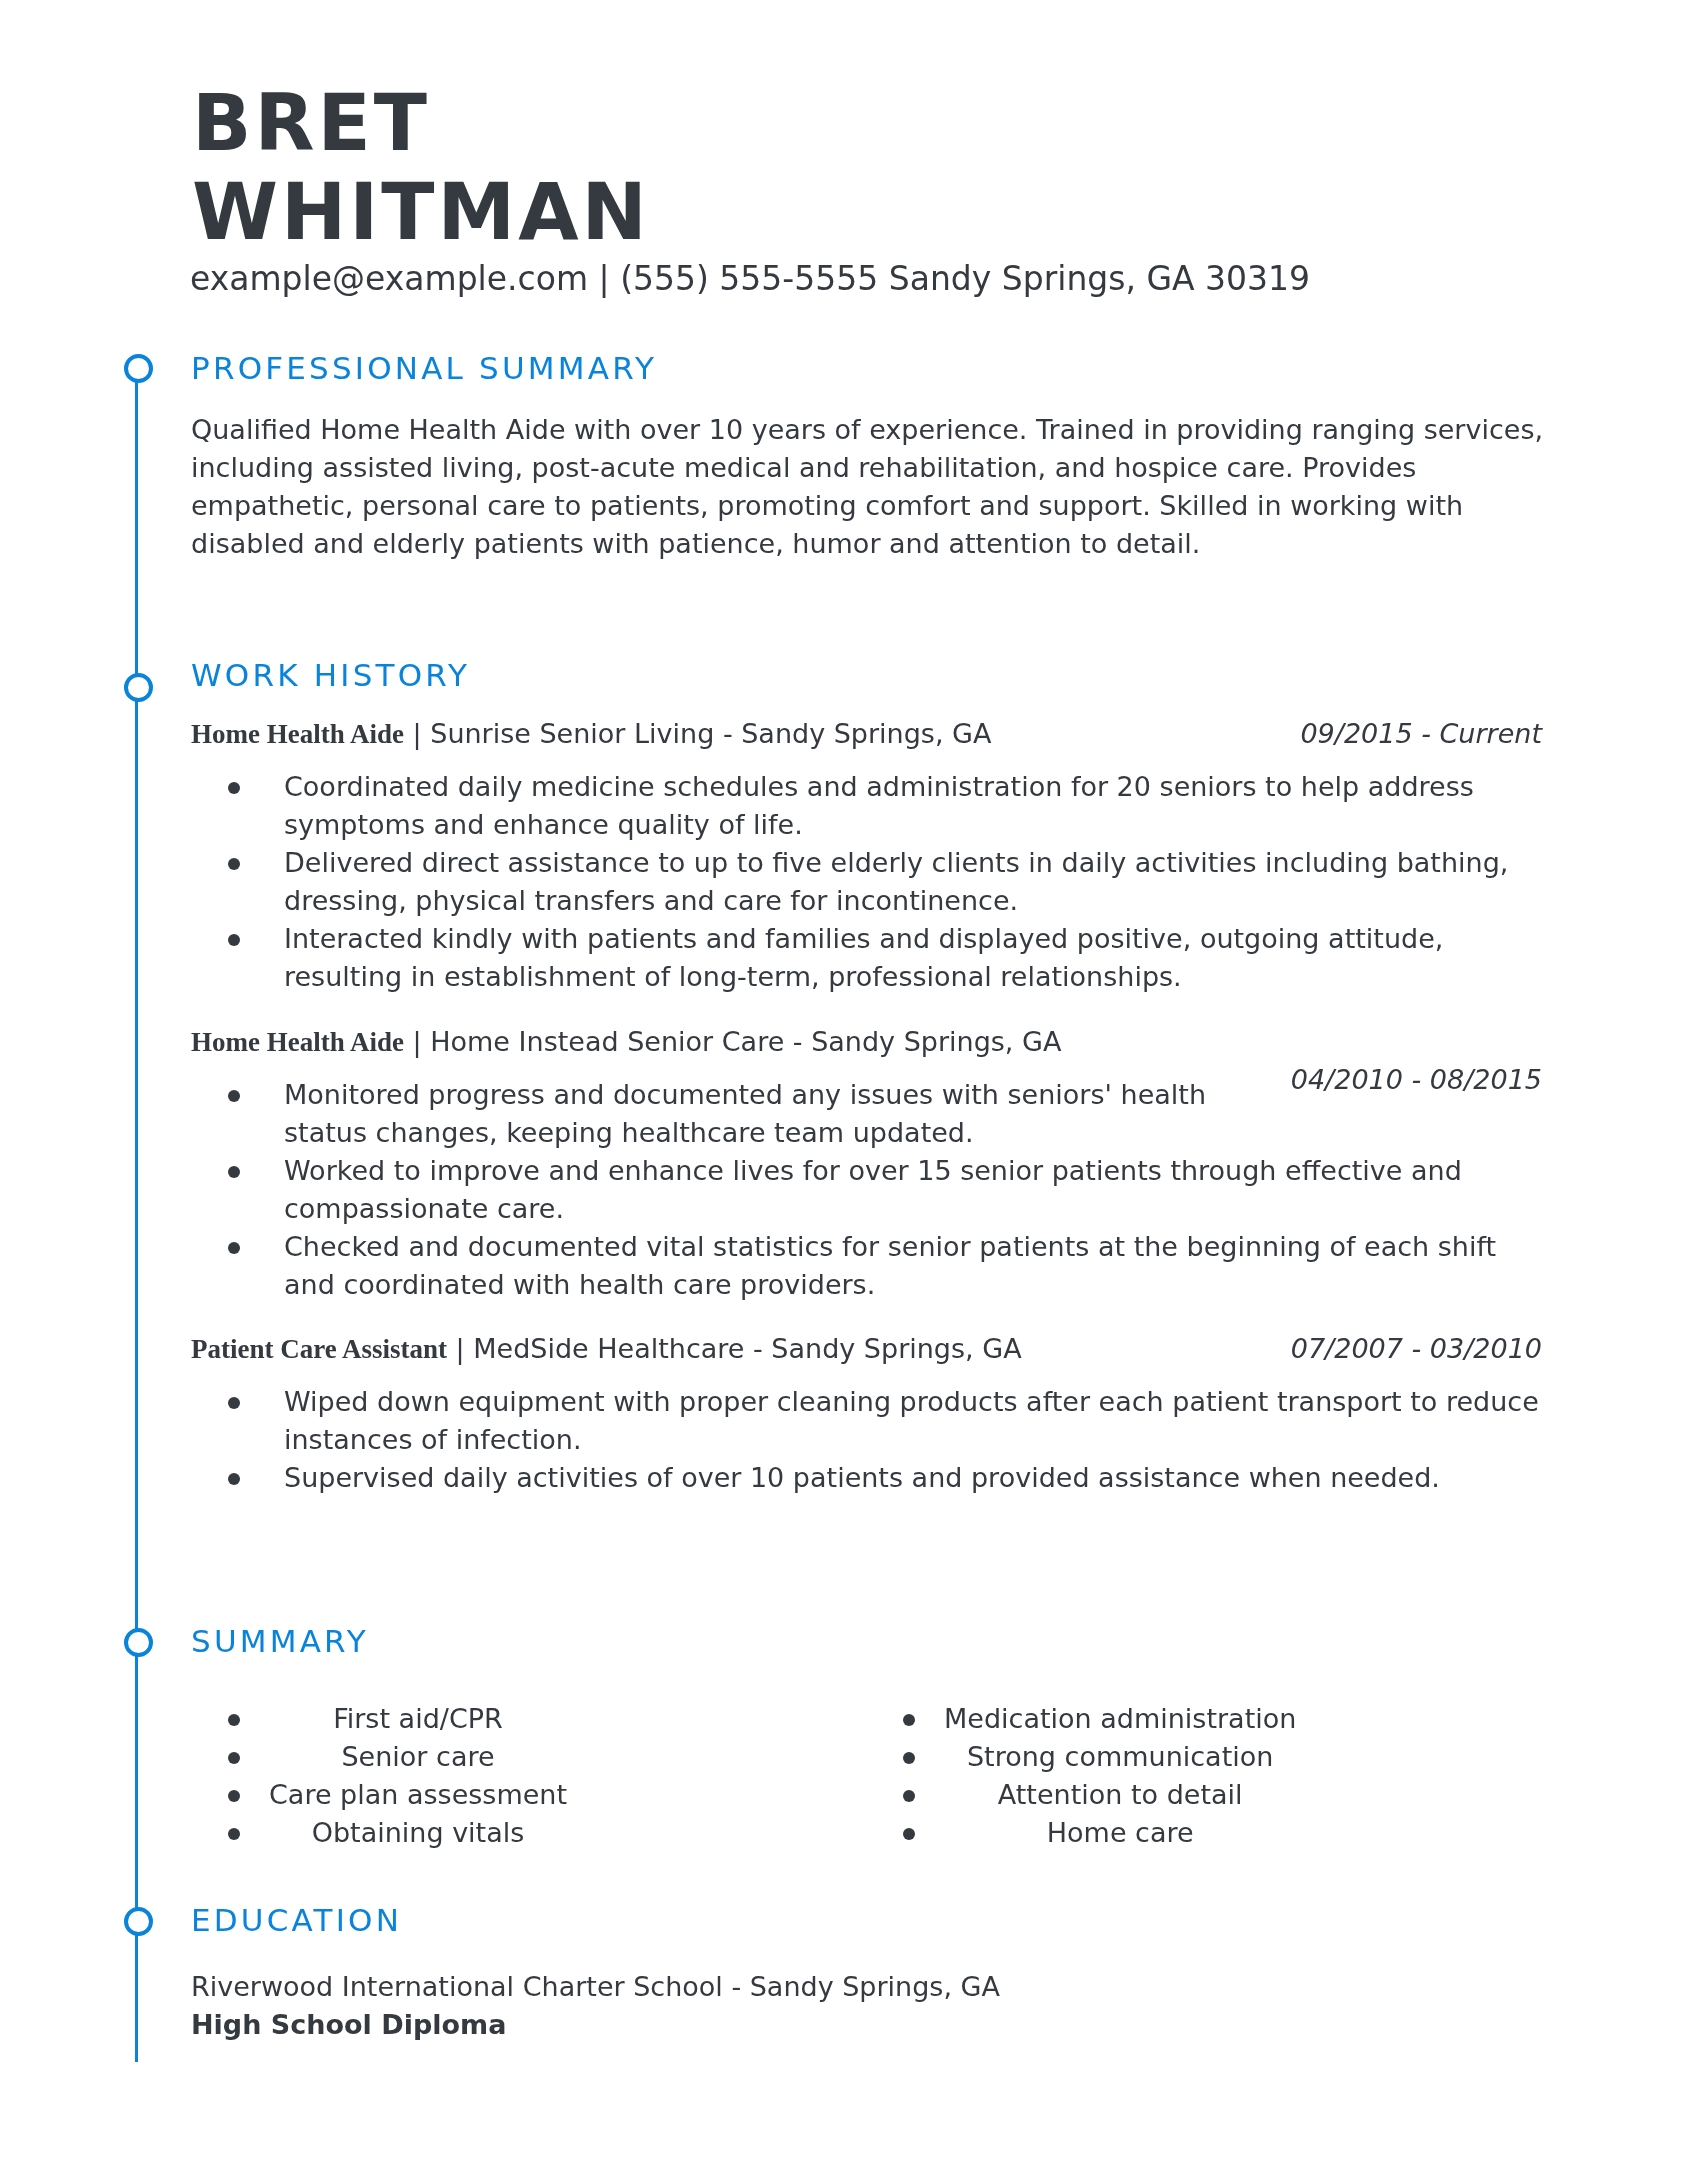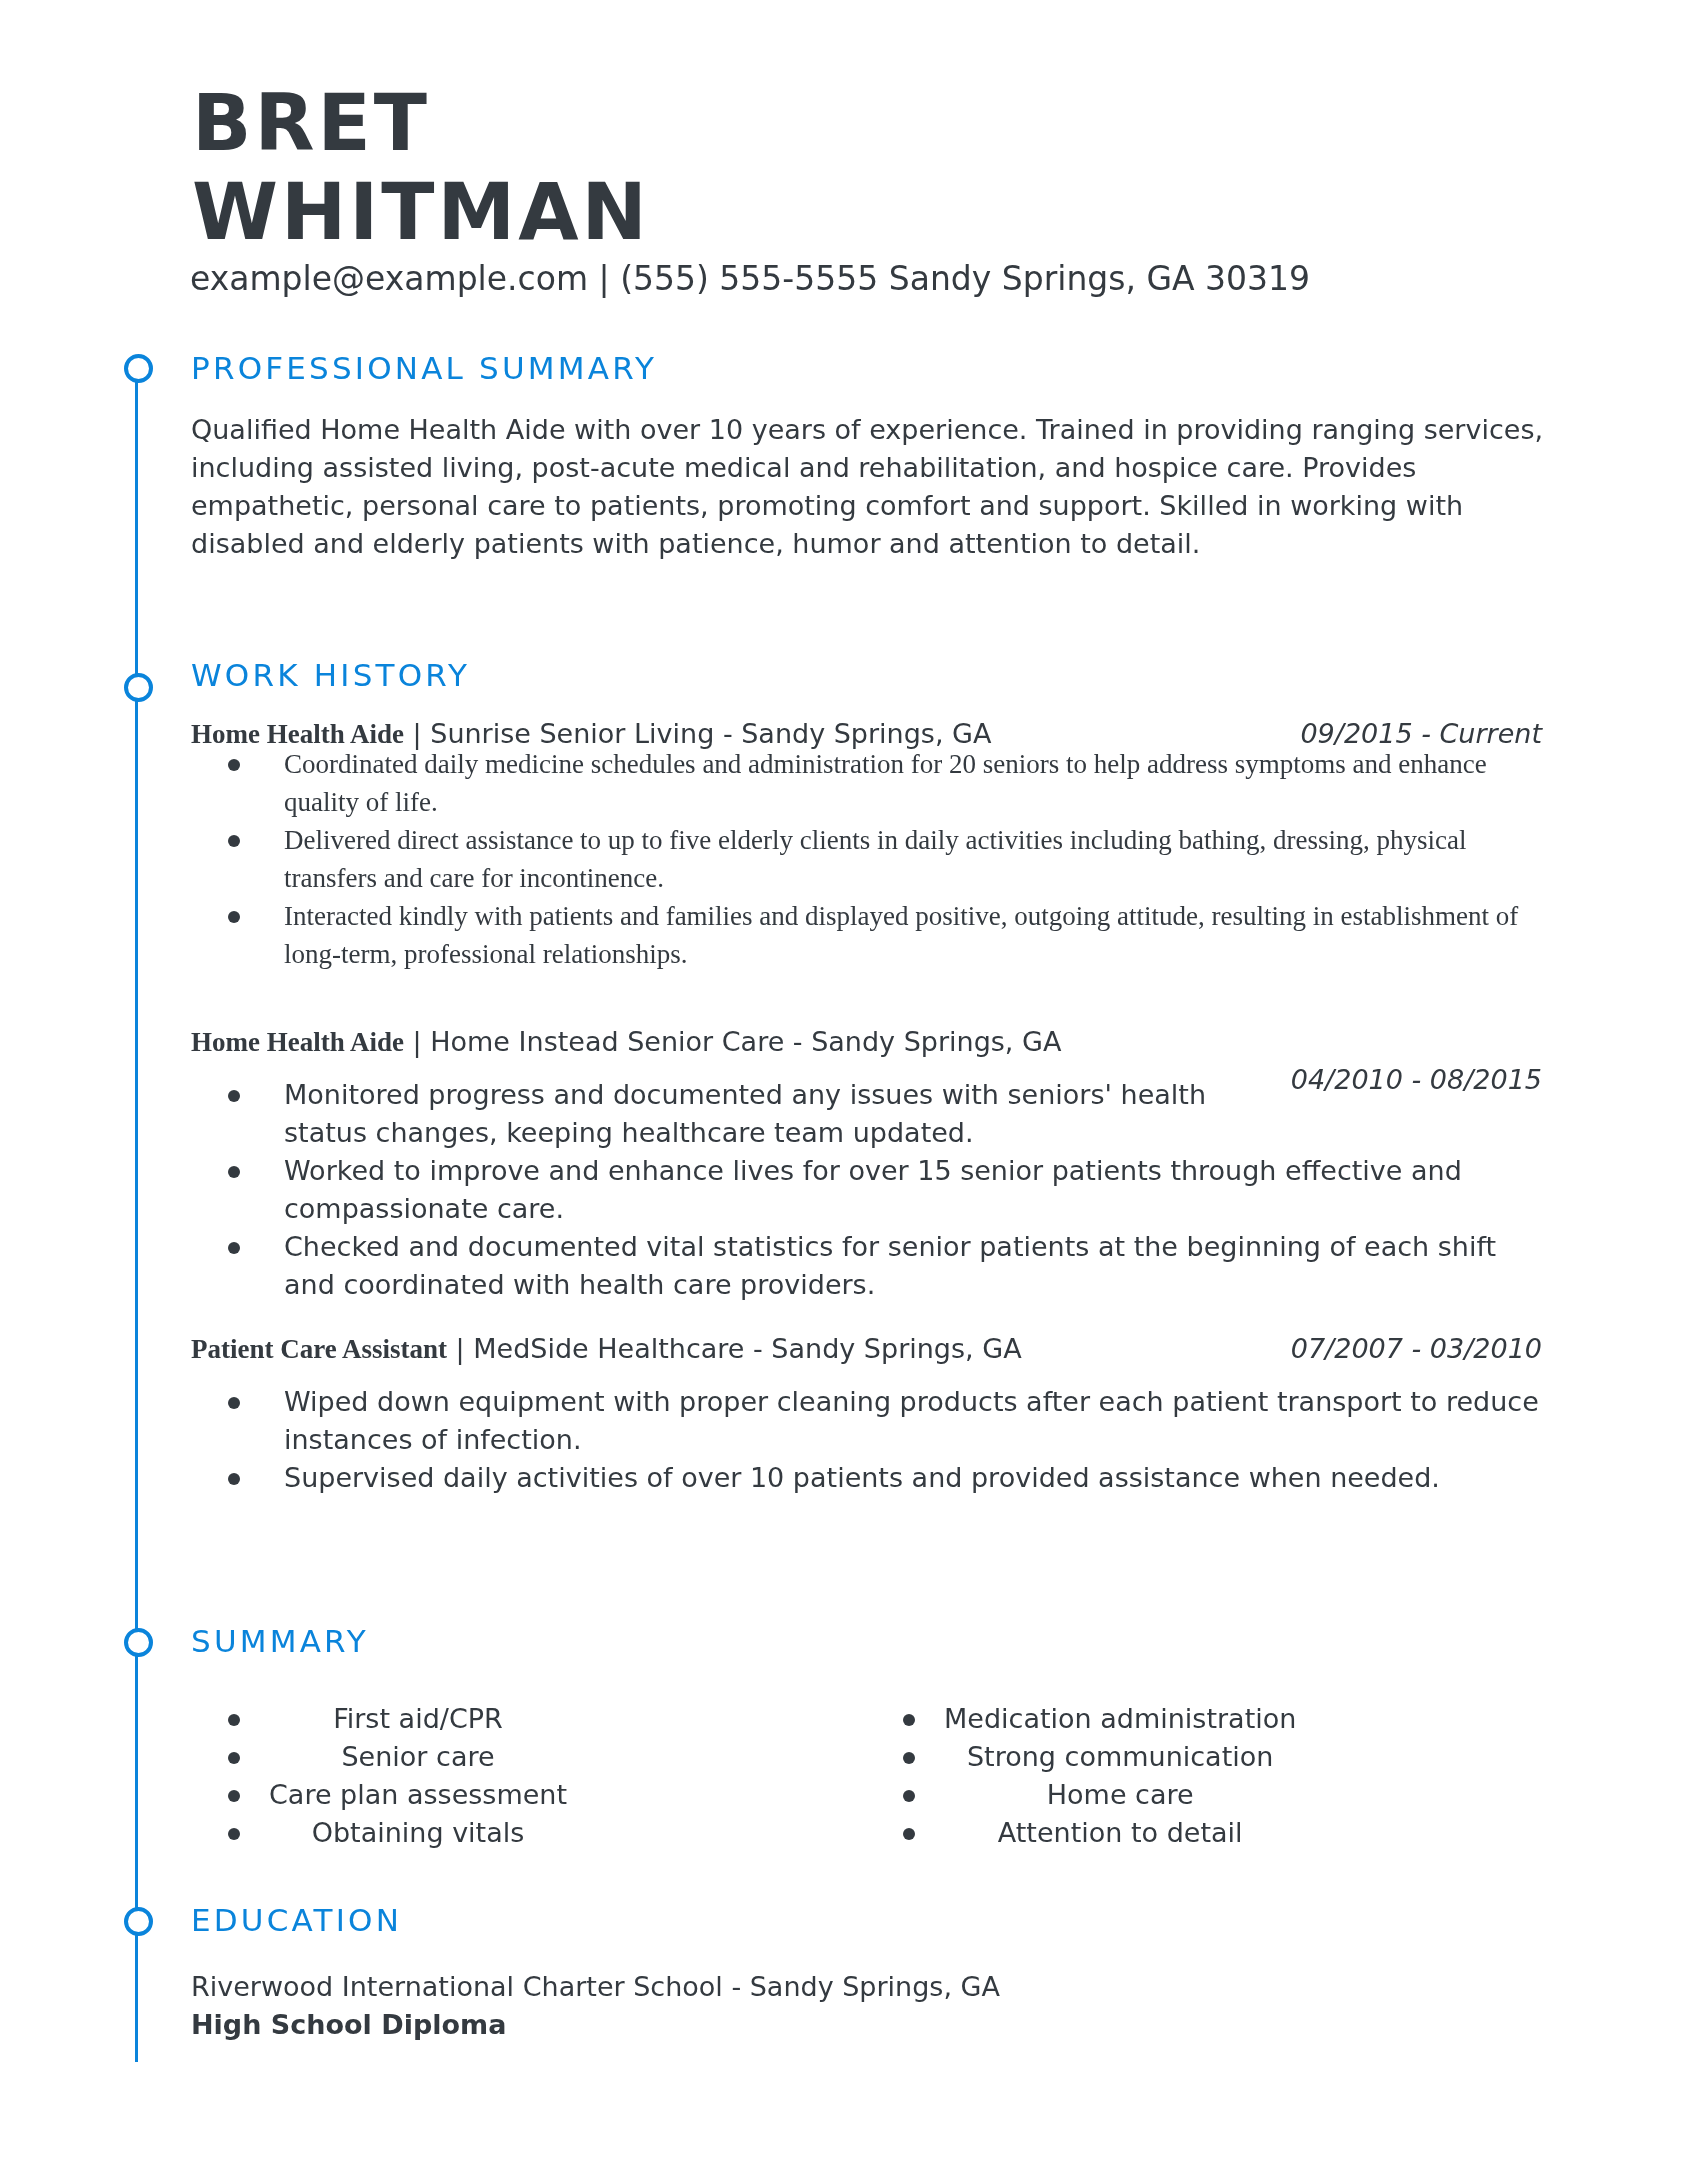--- a/index.html
+++ b/index.html
@@ -41,21 +41,21 @@
 
 <div class="heading" style="top:348px;">PROFESSIONAL SUMMARY</div>
 <div class="para" style="top:411px;">Qualified Home Health Aide with over 10 years of experience. Trained in providing ranging services, including assisted living, post-acute medical and rehabilitation, and hospice care. Provides empathetic, personal care to patients, promoting comfort and support. Skilled in working with disabled and elderly patients with patience, humor and attention to detail.</div>
 
 <div class="heading" style="top:655px;">WORK HISTORY</div>
 
 <div class="job-head" style="top:715px;">
   <span class="title">Home Health Aide</span><span> | </span><span>Sunrise Senior Living - Sandy Springs, GA</span>
 </div>
 <div class="job-date" style="top:715px;">09/2015 - Current</div>
-<ul class="bullets" style="top:745px;font-family:Liberation Serif, serif;">
+<ul class="bullets" style="top:768px;">
   <li><span class="dot"></span><span>Coordinated daily medicine schedules and administration for 20 seniors to help address symptoms and enhance quality of life.</span></li>
   <li><span class="dot"></span><span>Delivered direct assistance to up to five elderly clients in daily activities including bathing, dressing, physical transfers and care for incontinence.</span></li>
   <li><span class="dot"></span><span>Interacted kindly with patients and families and displayed positive, outgoing attitude, resulting in establishment of long-term, professional relationships.</span></li>
 </ul>
 
 <div class="job-head" style="top:1023px;">
   <span class="title">Home Health Aide</span><span> | </span><span>Home Instead Senior Care - Sandy Springs, GA</span>
 </div>
 <div class="job-date" style="top:1061px;">04/2010 - 08/2015</div>
 <ul class="bullets" style="top:1076px; width:1356px;">
@@ -76,20 +76,20 @@
 <div class="heading" style="top:1621px;">SUMMARY</div>
 <ul class="skills-col" style="left:210px; top:1700px;">
   <li><span class="dot"></span><span>First aid/CPR</span></li>
   <li><span class="dot"></span><span>Senior care</span></li>
   <li><span class="dot"></span><span>Care plan assessment</span></li>
   <li><span class="dot"></span><span>Obtaining vitals</span></li>
 </ul>
 <ul class="skills-col" style="left:885px; top:1700px;">
   <li><span class="dot"></span><span>Medication administration</span></li>
   <li><span class="dot"></span><span>Strong communication</span></li>
+  <li><span class="dot"></span><span>Attention to detail</span></li>
   <li><span class="dot"></span><span>Home care</span></li>
-  <li><span class="dot"></span><span>Attention to detail</span></li>
 </ul>
 
 <div class="heading" style="top:1900px;">EDUCATION</div>
 <div class="edu-line" style="top:1968px;">Riverwood International Charter School - Sandy Springs, GA</div>
 <div class="edu-line edu-degree" style="top:2006px;">High School Diploma</div>
 
 
 </body></html>

